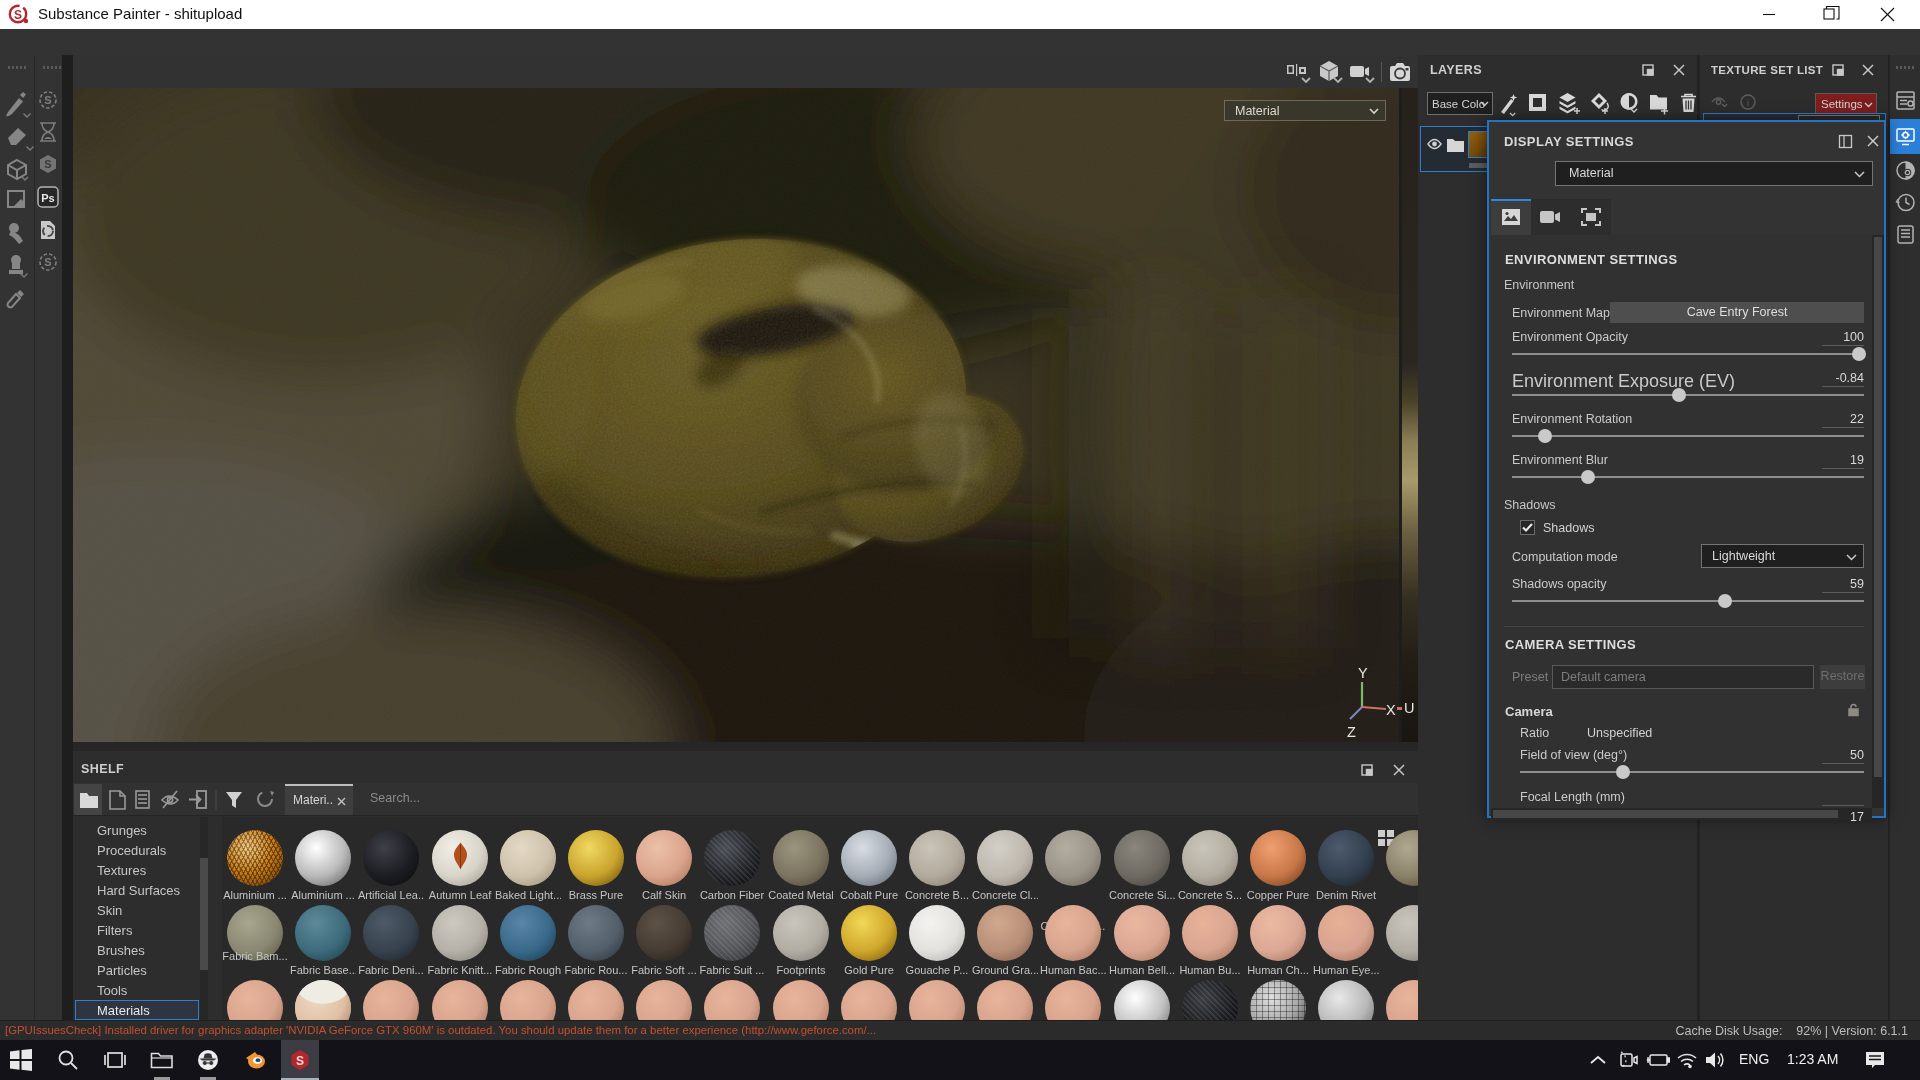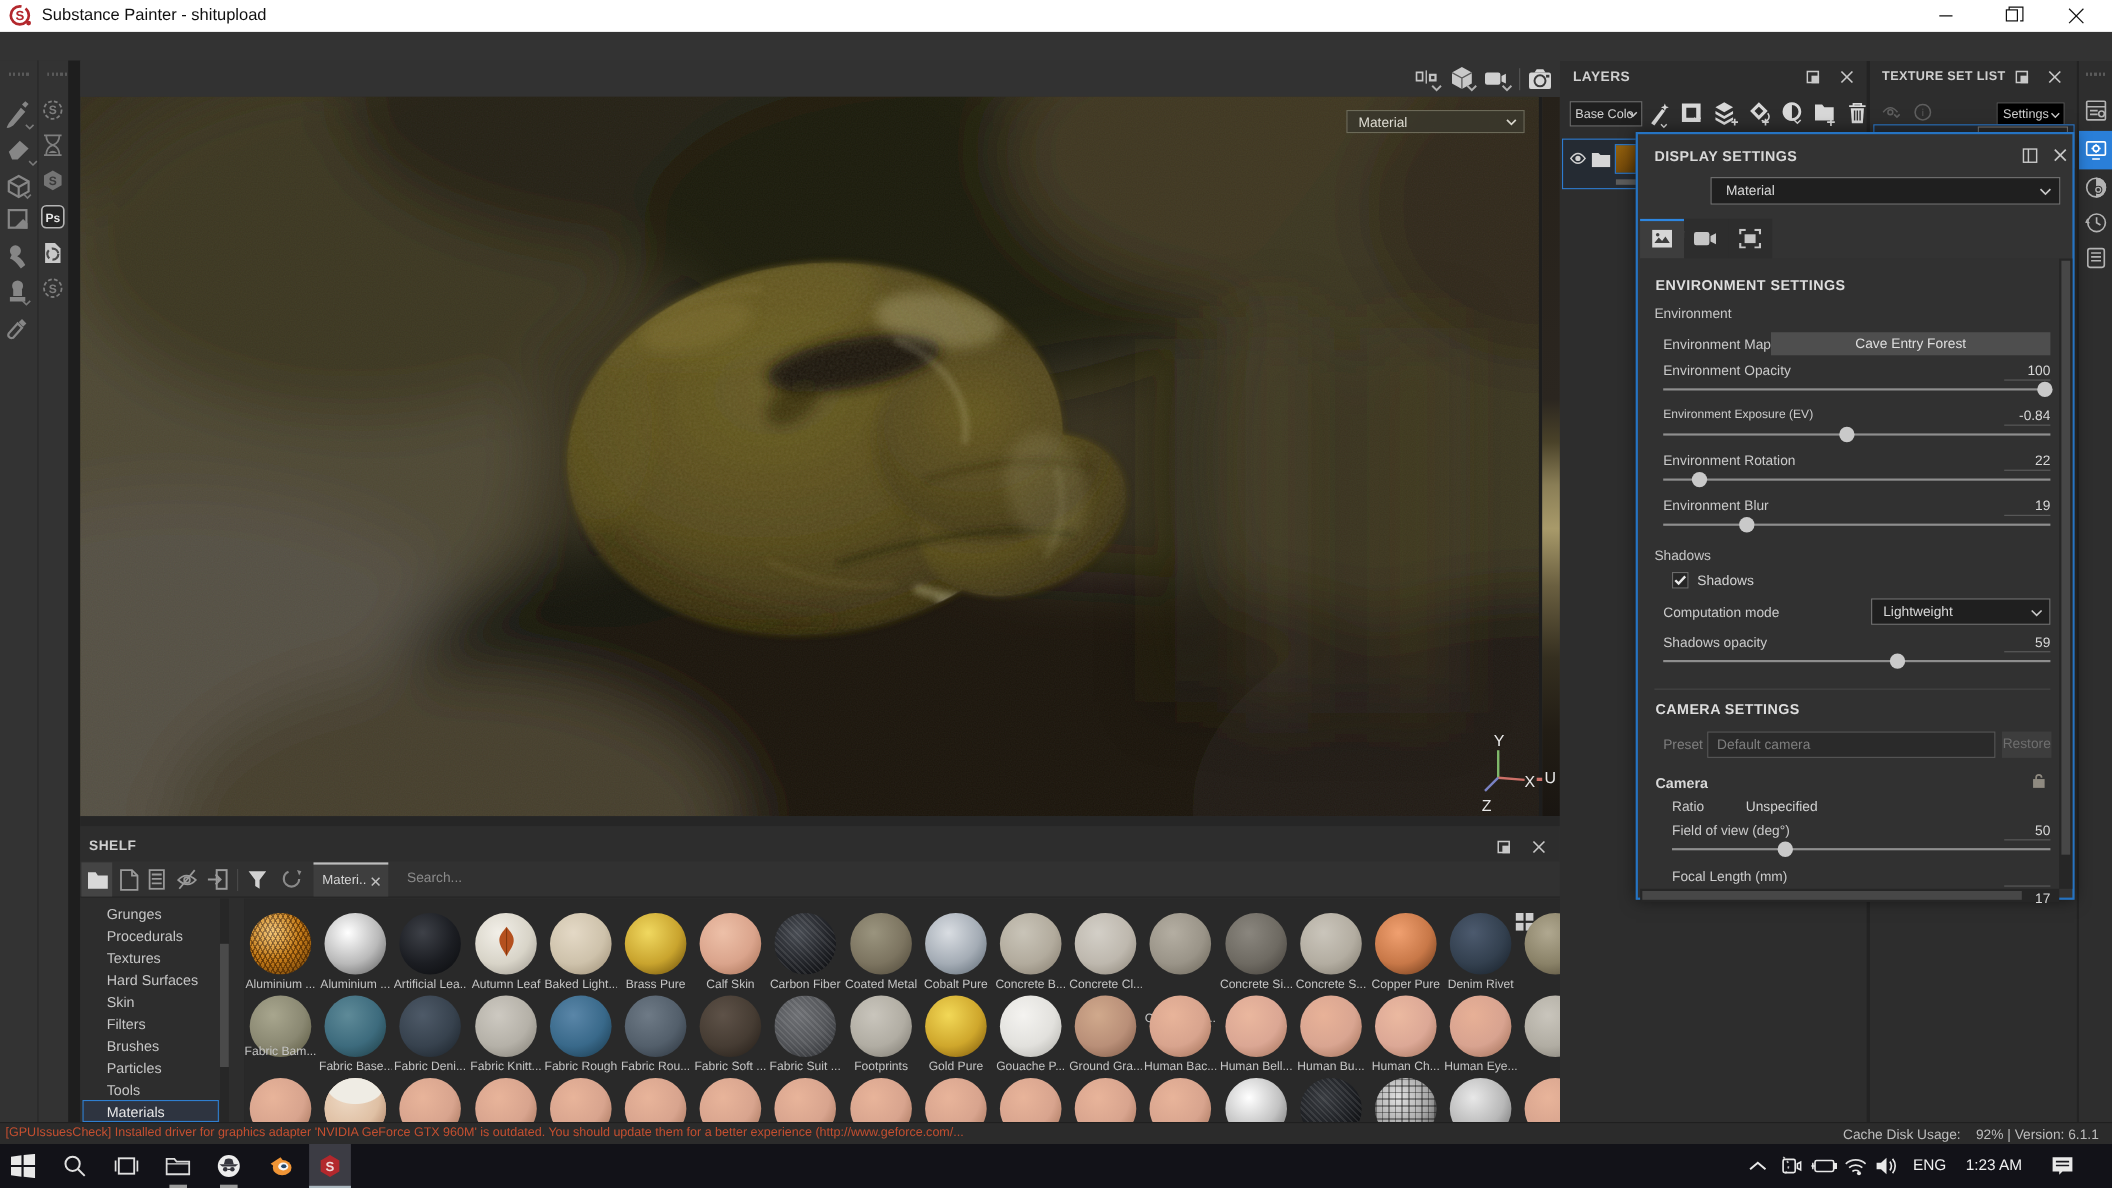--- a/index.html
+++ b/index.html
@@ -554,21 +554,21 @@
     </svg>
 <svg class="abs" style="left:1710px;top:92px;" width="60" height="20" viewBox="0 0 60 20">
       <g stroke="#5e5e5e" stroke-width="1.4" fill="none">
         <path d="M2 10 q6.5-8 13 0"></path>
         <circle cx="8.5" cy="10" r="2.2"></circle>
         <path d="M12 12 l2.5 2.5 2.5-2.5"></path>
         <circle cx="38" cy="10" r="7"></circle>
         <text x="38" y="13.5" font-size="9" fill="#5e5e5e" stroke="none" text-anchor="middle" font-family="Liberation Sans">i</text>
       </g>
     </svg>
-<div class="abs" style="left:1815px;top:93px;width:62px;height:21px;background:#000000;border:1px solid #5a5a5a;padding-left:20px;">
+<div class="abs" style="left:1815px;top:93px;width:62px;height:21px;background:#7f1d1d;border:1px solid #5a5a5a;padding-left:20px;">
  <span class="t" style="left:5px;top:4px;font-size:11.5px;color:#d0d0d0;">Settings</span>
  <svg class="abs" style="right:3px;top:8px;" width="9" height="6" viewBox="0 0 9 6">
         <path d="M1 1 l3.5 3.5 L8 1" stroke="#c8c8c8" stroke-width="1.3" fill="none"></path>
       </svg>
 </div>
 <div class="abs" style="left:1703px;top:113px;width:183px;height:40px;border:1px solid #2e7cd0;background:#272d35;"></div>
 <div class="abs" style="left:1798px;top:115px;width:82px;height:6px;background:#2a2a2a;border:1px solid #787878;"></div>
 
 <div class="abs" style="left:1890px;top:55px;width:30px;height:965px;background:#2e2e2e;"></div>
 <div class="abs" style="left:1896px;top:66px;width:19px;height:3px;background:repeating-linear-gradient(90deg,#5a5a5a 0 2px,transparent 2px 4px);"></div>
@@ -669,21 +669,21 @@
       <span class="t" style="left:15px;top:156px;font-size:12.5px;color:#c6c6c6;">Environment</span>
       <span class="t" style="left:23px;top:184px;font-size:12.5px;color:#cacaca;">Environment Map</span>
       <div class="abs" style="left:121px;top:180px;width:254px;height:21px;background:#4e4e4e;">
         <span class="t" style="left:0;top:3px;width:254px;text-align:center;font-size:12.5px;color:#dedede;">Cave Entry Forest</span>
       </div>
  <span class="t" style="left:23px;top:208px;font-size:12.5px;color:#cacaca;">Environment Opacity</span>
  <div class="abs" style="left:333px;top:223px;width:42px;height:1px;background:#5c5c5c;"></div>
  <span class="t" style="left:290px;top:208px;width:85px;text-align:right;font-size:12.5px;color:#d8d8d8;">100</span>
  <div class="abs" style="left:23px;top:231px;width:352px;height:2px;background:#8e8e8e;"></div>
  <div class="abs" style="left:363px;top:225px;width:14px;height:14px;border-radius:50%;background:#c9c9c9;"></div>
- <span class="t" style="left:23px;top:249px;font-size:11px;color:#cacaca;text-align:right;">Environment Exposure (EV)</span>
+ <span class="t" style="left:23px;top:249px;font-size:18px;color:#cacaca;text-align:right;">Environment Exposure (EV)</span>
  <div class="abs" style="left:333px;top:264px;width:42px;height:1px;background:#5c5c5c;"></div>
  <span class="t" style="left:290px;top:249px;width:85px;text-align:right;font-size:12.5px;color:#d8d8d8;">-0.84</span>
  <div class="abs" style="left:23px;top:272px;width:352px;height:2px;background:#8e8e8e;"></div>
  <div class="abs" style="left:183px;top:266px;width:14px;height:14px;border-radius:50%;background:#c9c9c9;"></div>
  <span class="t" style="left:23px;top:290px;font-size:12.5px;color:#cacaca;">Environment Rotation</span>
  <div class="abs" style="left:333px;top:305px;width:42px;height:1px;background:#5c5c5c;"></div>
  <span class="t" style="left:290px;top:290px;width:85px;text-align:right;font-size:12.5px;color:#d8d8d8;">22</span>
  <div class="abs" style="left:23px;top:313px;width:352px;height:2px;background:#8e8e8e;"></div>
  <div class="abs" style="left:49px;top:307px;width:14px;height:14px;border-radius:50%;background:#c9c9c9;"></div>
  <span class="t" style="left:23px;top:331px;font-size:12.5px;color:#cacaca;">Environment Blur</span>

